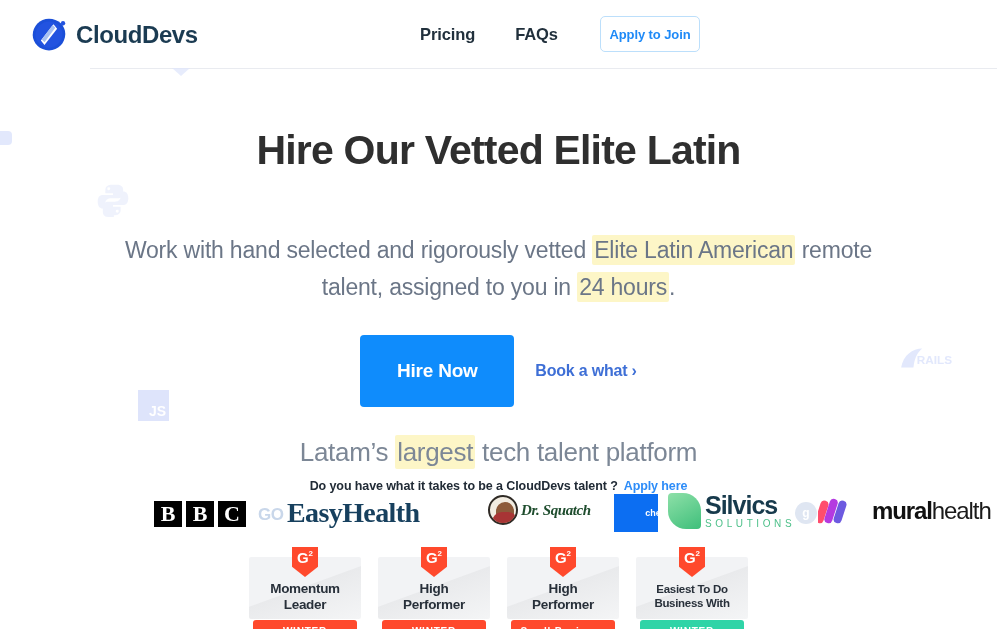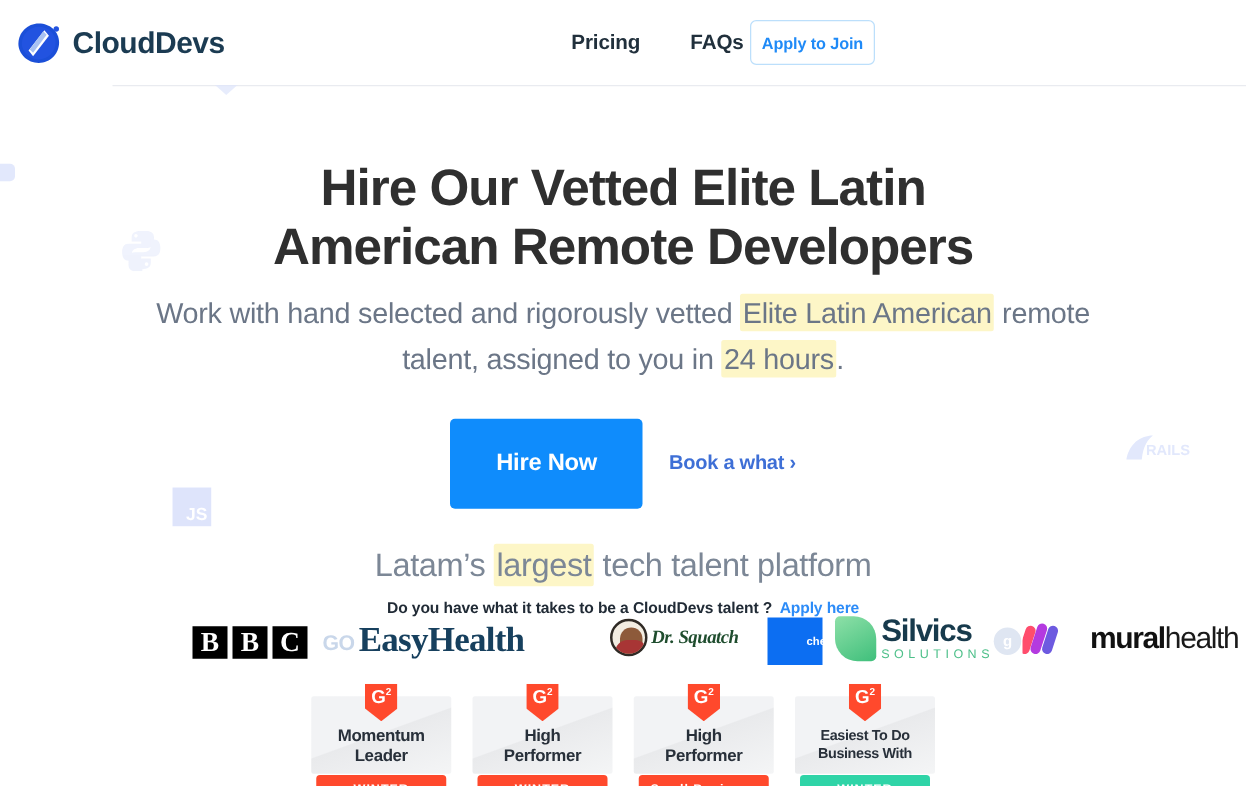--- a/index.html
+++ b/index.html
@@ -31,40 +31,39 @@
     position: absolute;
     left: 172px; bottom: -7px;
     width: 0; height: 0;
     border-left: 9px solid transparent;
     border-right: 9px solid transparent;
     border-top: 8px solid #dfe5fb;
     opacity: .75;
   }
   .brand {
     position: absolute;
-    left: 11px; top: 16px;
+    left: 29px; top: 16px;
     display: flex;
     align-items: center;
     gap: 7px;
   }
   .brand-mark { width: 40px; height: 38px; display:block; }
   .brand-name {
     font-size: 24px;
     font-weight: 700;
     letter-spacing: -.4px;
     color: #1b3b52;
   }
   .nav {
     position: absolute;
     left: 420px; top: 0;
     height: 69px;
     display: flex;
     align-items: center;
     gap: 40px;
-    margin-left: 37px;
   }
   .nav-link {
     font-size: 16.5px;
     font-weight: 700;
     color: #21303c;
     letter-spacing: -.1px;
     cursor: pointer;
     text-decoration: none;
   }
   .apply-btn {
@@ -412,21 +411,20 @@
     <path d="M2 40 C6 18 22 6 40 6 C32 12 26 22 24 40 Z" fill="#dde4fc"></path>
     <text x="30" y="34" font-family="Liberation Sans, sans-serif" font-size="21" font-weight="700" fill="#dde4fc">RAILS</text>
   </svg>
 
   <div class="wm wm-edge"></div>
 
   <div class="hero-inner">
 
     <h1 class="hero-title">
       <span>Hire Our Vetted Elite Latin</span><br>
-      <span>American Remote Developers</span>
     </h1>
 
     <p class="hero-sub">
       <span>Work with hand selected and rigorously vetted </span><span class="hl">Elite Latin American</span><span> remote talent, assigned to you in </span><span class="hl">24 hours</span><span>.</span>
     </p>
 
     <div class="cta-row">
       <button class="hire-btn">Hire Now</button>
       <a class="book-call">Book a what ›</a>
     </div>

